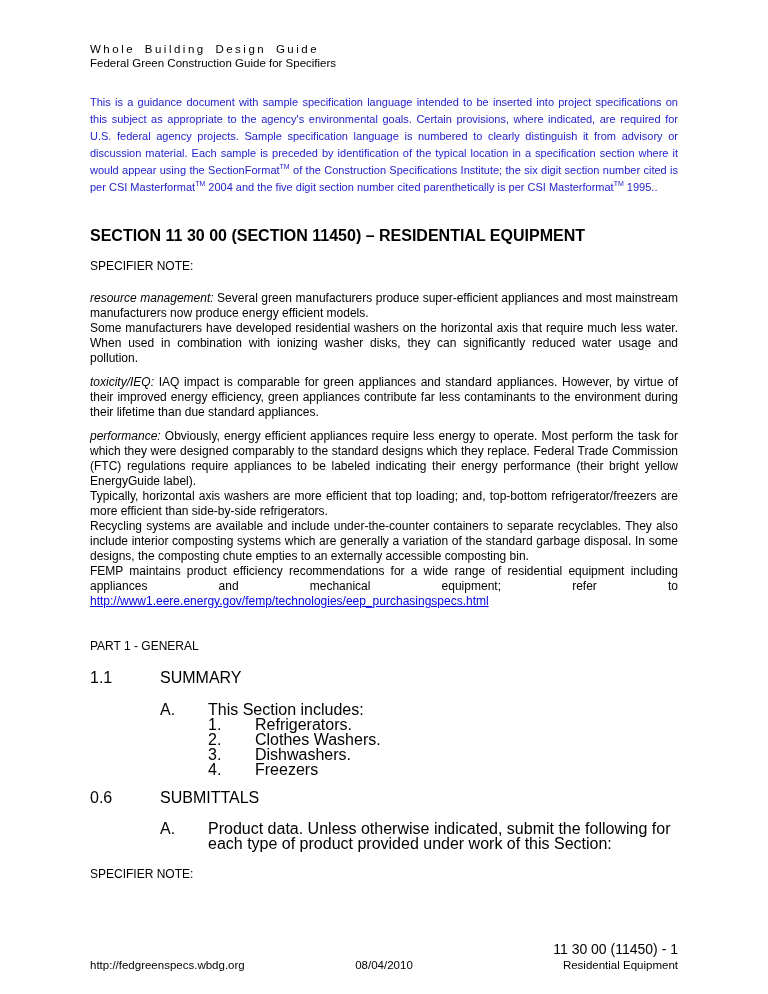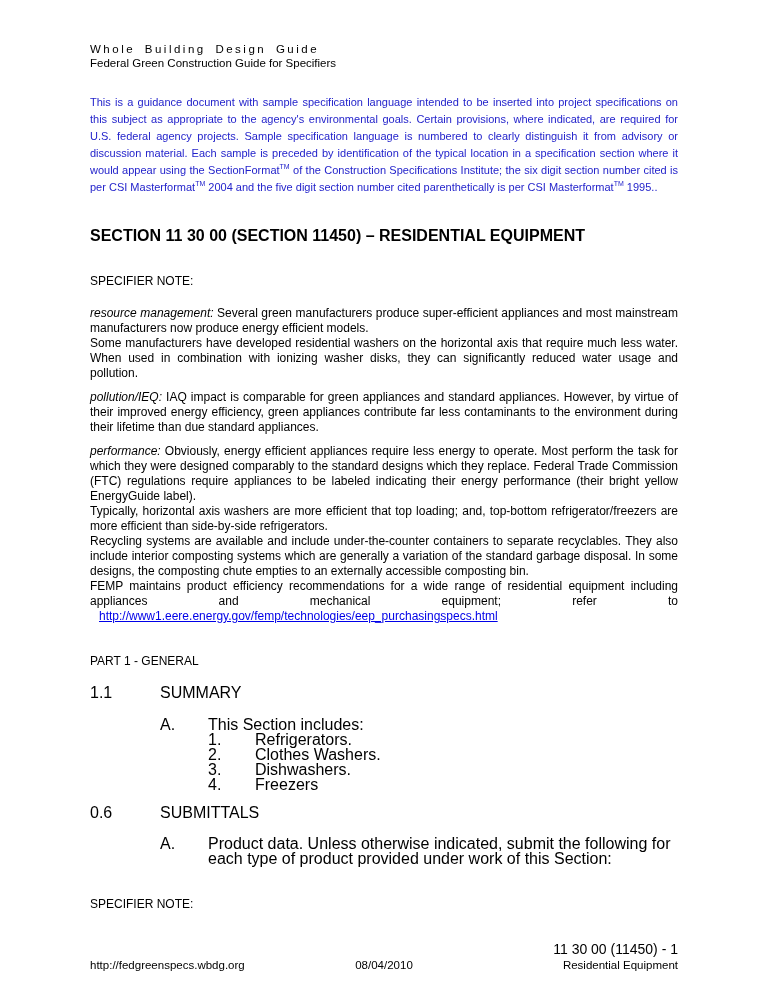--- a/index.html
+++ b/index.html
@@ -46,41 +46,40 @@
     line-height: 0;
     vertical-align: super;
   }
   .sec-heading {
     margin-top: 32px;
     font-size: 16px;
     font-weight: bold;
     line-height: 15px;
   }
   .spec-note {
-    margin-top: 31px;
+    margin-top: 16px;
     font-size: 12px;
     line-height: 15px;
   }
   .note-para {
     margin: 9px 0 0 0;
     font-size: 12px;
     line-height: 15px;
     text-align: justify;
   }
   .note-para.first {
     margin-top: 17px;
   }
   .lead {
     font-style: italic;
   }
   a.body-link {
     color: var(--link-blue, #0000e8);
     text-decoration: underline;
     word-break: keep-all;
-    margin-left: 9px;
   }
   .part-heading {
     margin-top: 30px;
     font-size: 12px;
     line-height: 15px;
   }
   .row {
     display: flex;
     font-size: 16px;
     line-height: 15px;
@@ -130,21 +129,21 @@
     <div class="hdr-sub">Federal Green Construction Guide for Specifiers</div>
 
     <p class="intro"><span>This is a guidance document with sample specification language intended to be inserted into project specifications on this subject as appropriate to the agency's environmental goals.  Certain provisions, where indicated, are required for U.S. federal agency projects.  Sample specification language is numbered to clearly distinguish it from advisory or discussion material.  Each sample is preceded by identification of the typical location in a specification section where it would appear using the SectionFormat</span><sup>TM</sup><span> of the Construction Specifications Institute; the six digit section number cited is per CSI Masterformat</span><sup>TM</sup><span> 2004 and the five digit section number cited parenthetically is per CSI Masterformat</span><sup>TM</sup><span> 1995..</span></p>
 
     <div class="sec-heading">SECTION 11 30 00 (SECTION 11450) – RESIDENTIAL EQUIPMENT</div>
 
     <div class="spec-note">SPECIFIER NOTE:</div>
 
     <p class="note-para first"><span class="lead">resource management:</span><span>  Several green manufacturers produce super-efficient appliances and most mainstream manufacturers now produce energy efficient models.</span><br><span>Some manufacturers have developed residential washers on the horizontal axis that require much less water.  When used in combination with ionizing washer disks, they can significantly reduced water usage and pollution.</span></p>
 
-    <p class="note-para"><span class="lead">pollution/IEQ:</span><span>  IAQ impact is comparable for green appliances and standard appliances.  However, by virtue of their improved energy efficiency, green appliances contribute far less contaminants to the environment during their lifetime than due standard appliances.</span></p>
+    <p class="note-para"><span class="lead">toxicity/IEQ:</span><span>  IAQ impact is comparable for green appliances and standard appliances.  However, by virtue of their improved energy efficiency, green appliances contribute far less contaminants to the environment during their lifetime than due standard appliances.</span></p>
 
     <p class="note-para"><span class="lead">performance:</span><span>  Obviously, energy efficient appliances require less energy to operate.  Most perform the task for which they were designed comparably to the standard designs which they replace. Federal Trade Commission (FTC) regulations require appliances to be labeled indicating their energy performance (their bright yellow EnergyGuide label).</span><br><span>Typically, horizontal axis washers are more efficient that top loading; and, top-bottom refrigerator/freezers are more efficient than side-by-side refrigerators.</span><br><span>Recycling systems are available and include under-the-counter containers to separate recyclables.  They also include interior composting systems which are generally a variation of the standard garbage disposal.  In some designs, the composting chute empties to an externally accessible composting bin.</span><br><span>FEMP maintains product efficiency recommendations for a wide range of residential equipment including appliances and mechanical equipment; refer to</span>
       <a class="body-link" href="#">http://www1.eere.energy.gov/femp/technologies/eep_purchasingspecs.html</a></p>
 
     <div class="part-heading">PART 1 - GENERAL</div>
 
     <div class="row row-article">
       <span class="num">1.1</span>
       <span>SUMMARY</span>
     </div>

